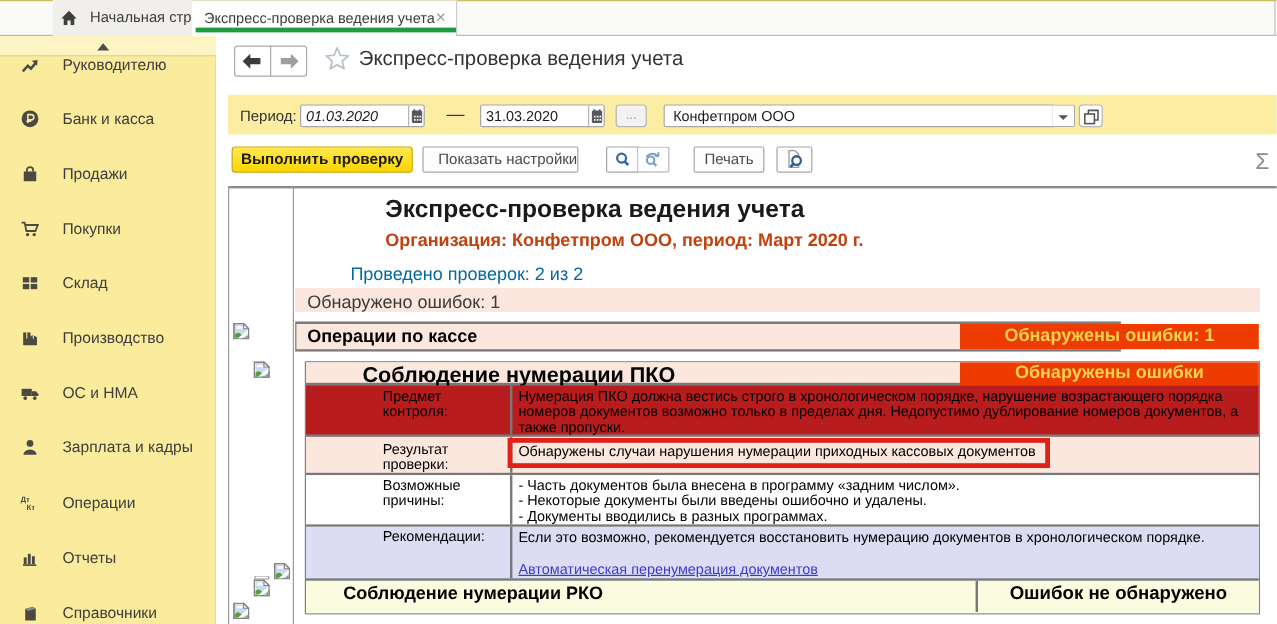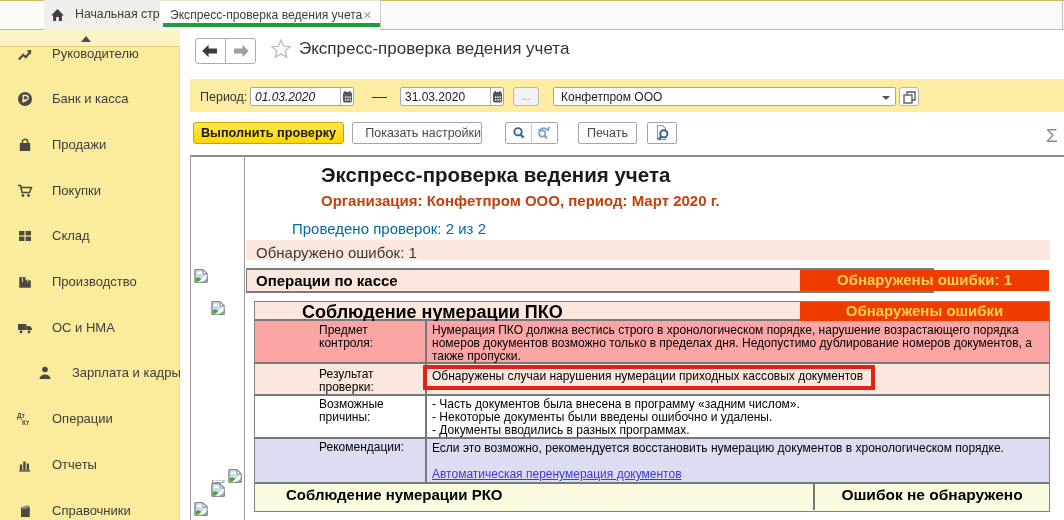--- a/index.html
+++ b/index.html
@@ -74,21 +74,21 @@
 
 #tbl { left:254px; top:301px; width:796px; border:1px solid #808080; }
 .trow { position:relative; border-bottom:2px solid #787878; }
 .trow:last-child { border-bottom:none; }
 #rowD { height:19px; background:#fbe7dd; }
 #rowD .l { position:absolute; left:33px; top:0; font-size:18px; font-weight:bold;margin-left:14px; }
 #rowD .r { position:absolute; left:545px; top:0; width:249px; height:19px; background:#ee3c00; }
 #rowD .r span { position:absolute; width:100%; text-align:center; top:0; font-size:15px; font-weight:bold; color:#ffd24d; }
 .lblcell { position:absolute; left:0; top:0; width:172px; height:100%; border-right:2px solid #787878; text-align:left; font-size:12px; line-height:13px; padding-left:64px; }
 .ctcell { position:absolute; left:174px; top:0; padding:3px 0 0 3px; font-size:12px; line-height:13px; width:618px; }
-#rowE { height:43px; background:#fca5a5; }
+#rowE { height:43px; background:#b91c1c; }
 #rowF { height:32px; background:#fbe7dd; }
 #redbox { position:absolute; left:168px; top:1px; width:452px; height:25px; border:4px solid #df2118; }
 #rowG { height:43px; background:#fff; }
 #rowH { height:45px; background:#dcdcf2; }
 #rowH a { color:#3b3bd0; }
 #rowI { height:27px; background:#fbfbdf; }
 #rowI .l { position:absolute; left:31px; top:2px; font-size:15px; font-weight:bold; }
 #rowI .r { position:absolute; left:558px; top:0; width:236px; height:26px; border-left:2px solid #787878; }
 #rowI .r span { position:absolute; width:100%; text-align:center; top:2px; font-size:15.5px; font-weight:bold; }
 
@@ -180,21 +180,21 @@
     </div>
     <div class="sbitem" style="top: 282.7px;">
       <span class="ic"><svg width="16" height="16" viewBox="0 0 16 16">
           <rect x="1" y="4" width="8.5" height="6" fill="#4a4a43"></rect>
           <path d="M9.5 6 H13 L15 8.5 V10 H9.5 Z" fill="#4a4a43"></path>
           <circle cx="4" cy="11.8" r="1.5" fill="#4a4a43"></circle>
           <circle cx="12" cy="11.8" r="1.5" fill="#4a4a43"></circle>
         </svg></span>
       <span class="tx">ОС и НМА</span>
     </div>
-    <div class="sbitem" style="top: 328.4px; margin-left: 20px;">
+    <div class="sbitem" style="top: 328.4px;">
       <span class="ic"><svg width="16" height="16" viewBox="0 0 16 16">
           <circle cx="8" cy="4.5" r="2.8" fill="#4a4a43"></circle>
           <path d="M2.5 14 a5.5 4.5 0 0 1 11 0 Z" fill="#4a4a43"></path>
         </svg></span>
       <span class="tx">Зарплата и кадры</span>
     </div>
     <div class="sbitem" style="top: 374.1px;">
       <span class="ic"><svg width="18" height="16" viewBox="0 0 18 16">
           <text x="0" y="7" font-size="6.5" font-weight="bold" fill="#4a4a43" font-family="Liberation Sans">Дт</text>
           <text x="5" y="14" font-size="6.5" font-weight="bold" fill="#4a4a43" font-family="Liberation Sans">Кт</text>

